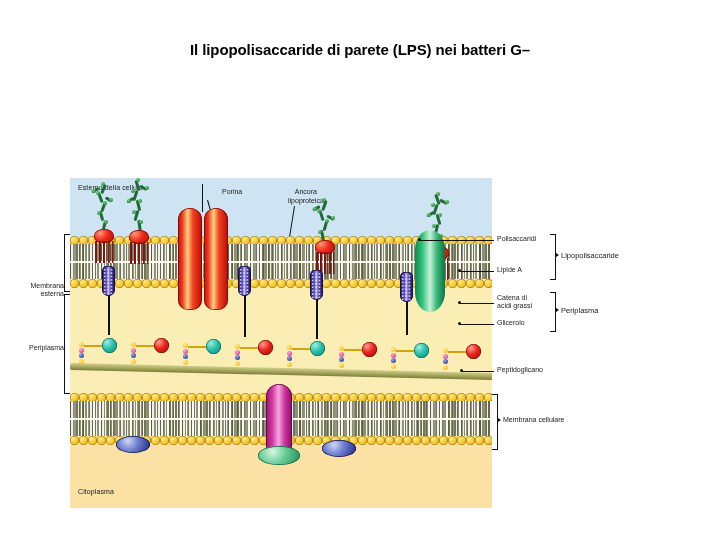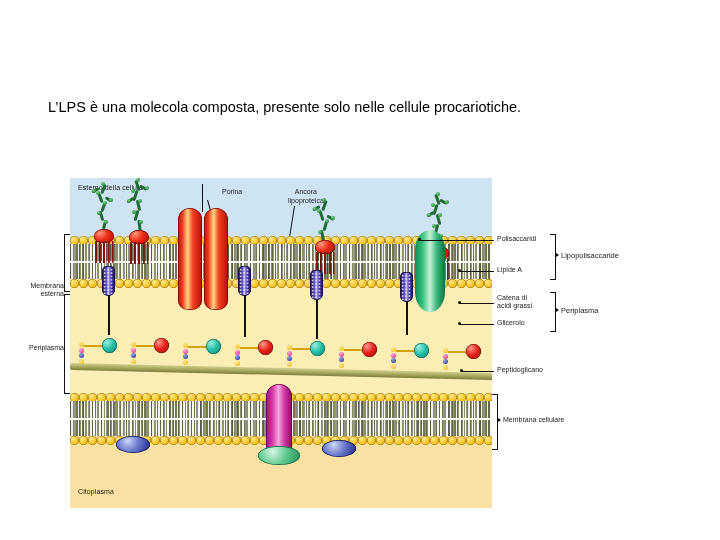--- a/index.html
+++ b/index.html
@@ -366,23 +366,23 @@
     color: #1a1a1a;
     text-align: right;
     white-space: nowrap;
   }
 </style>
 </head>
 <body>
 
 <div id="slide">
 
+  <div id="title">Il lipopolisaccaride di parete (LPS) nei batteri G–</div>
 
   <div id="body-text">
-    <div>L’LPS è una molecola composta, presente solo nelle cellule procariotiche.</div>
   </div>
 
   <div id="figure">
 
     <div class="panel">
       <div class="bg-extra"></div>
       <div class="bg-peri"></div>
       <div class="bg-cyto"></div>
 
       <div class="panel-label lbl-esterno">Esterno della cellula</div>

